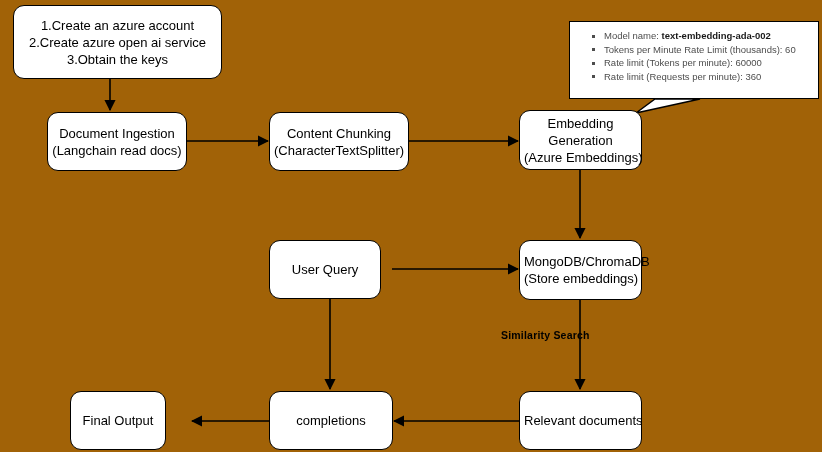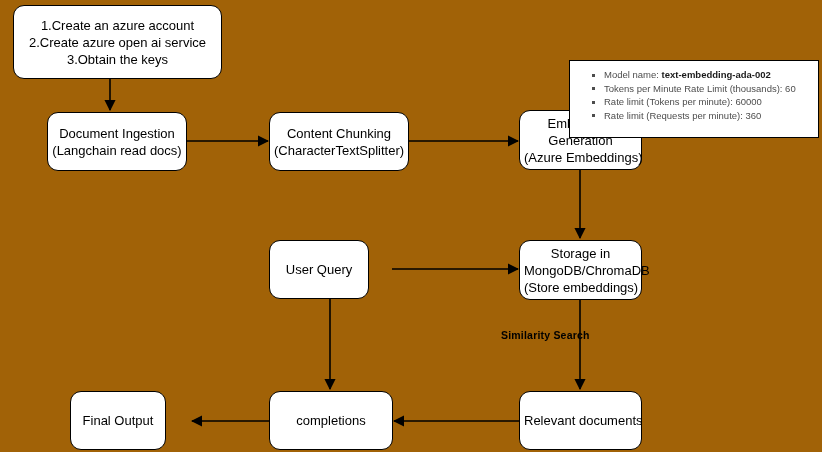--- a/index.html
+++ b/index.html
@@ -142,27 +142,26 @@
   <div class="node" style="left:519px; top:110px; width:123px; height:60px;">
     <div class="lines">
       <div>Embedding</div>
       <div>Generation</div>
       <div>(Azure Embeddings)</div>
     </div>
   </div>
 
   <div class="node" style="left:519px; top:240px; width:123px; height:60px;">
     <div class="lines">
-      <div>Storage in</div>
       <div>MongoDB/ChromaDB</div>
       <div>(Store embeddings)</div>
     </div>
   </div>
 
-  <div class="node" style="left:269px; top:240px; width:100px; height:59px;">
+  <div class="node" style="left:269px; top:240px; width:112px; height:59px;">
     <div class="lines">
       <div>User Query</div>
     </div>
   </div>
 
   <div class="node" style="left:519px; top:391px; width:123px; height:59px;">
     <div class="lines">
       <div>Relevant documents</div>
     </div>
   </div>
@@ -174,21 +173,21 @@
   </div>
 
   <div class="node" style="left:70px; top:391px; width:96px; height:59px;">
     <div class="lines">
       <div>Final Output</div>
     </div>
   </div>
 
   <div class="edge-label" style="left:486px; top:329px;padding-left:15px;">Similarity Search</div>
 
-  <div class="callout" style="left:569px; top:21px; width:250px; height:78px;margin-top:39px;">
+  <div class="callout" style="left:569px; top:21px; width:250px; height:78px;">
     <ul>
       <li><span>Model name: </span><b>text-embedding-ada-002</b></li>
       <li><span>Tokens per Minute Rate Limit (thousands): 60</span></li>
       <li><span>Rate limit (Tokens per minute): 60000</span></li>
       <li><span>Rate limit (Requests per minute): 360</span></li>
     </ul>
   </div>
 
 </div>
 

